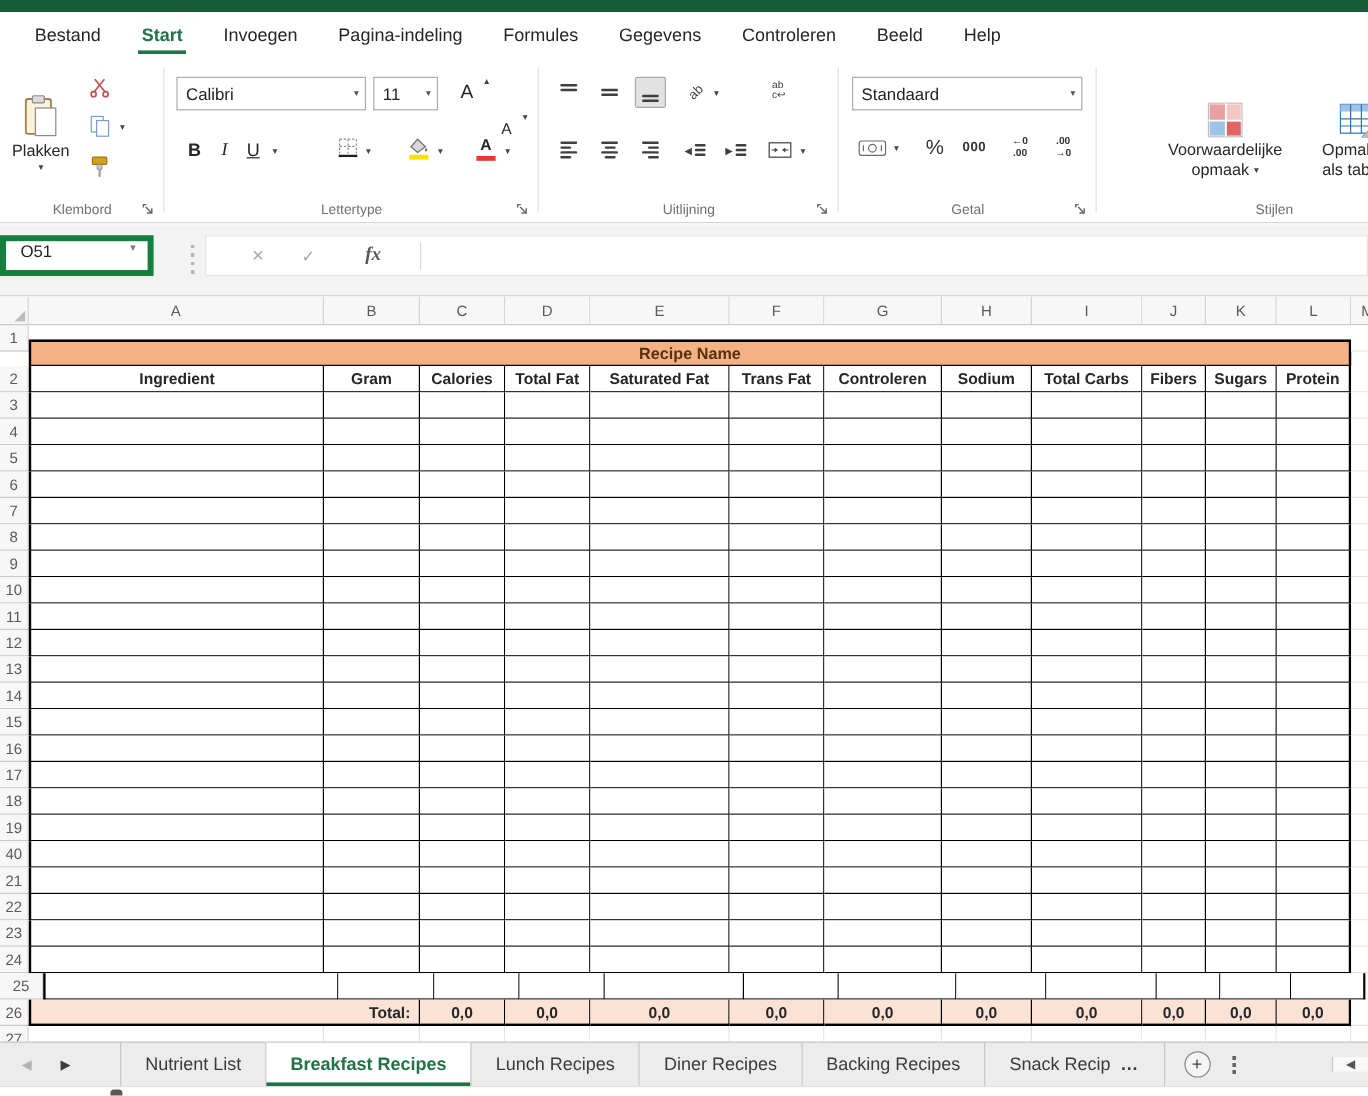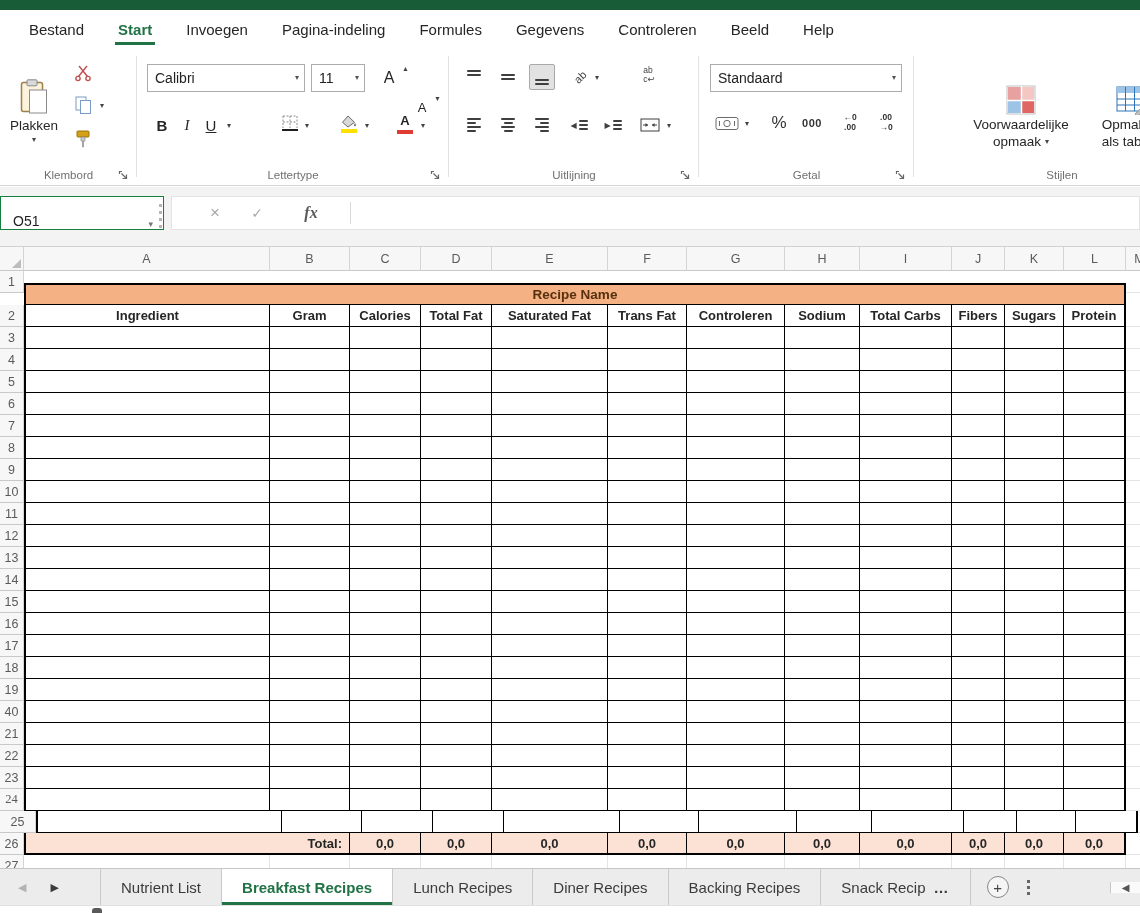--- a/index.html
+++ b/index.html
@@ -33,21 +33,21 @@
   .indent{display:flex;align-items:center;gap:2px;font-size:8px;color:#3F3F3F}
   .decimal{display:flex;flex-direction:column;font-size:8.5px;line-height:1.15;color:#333;align-items:center;font-weight:bold}
   .bigbtn{flex-direction:column;gap:2px;font-size:13.5px}
   .btnline{display:flex;align-items:center;gap:4px}
   .colorbar{margin-top:1px}
   .afont{position:relative;font-size:16px;font-weight:normal}
   .afont .tick{position:absolute;top:1px;right:-6px;font-size:7px;color:#444}
 
   
   .fxbar{position:absolute;top:187px;left:0;right:0;height:59px;background:#F3F3F3}
-  .namebox{position:absolute;left:0;top:9px;width:164px;height:34px;background:#fff;border:1px solid #15803d;display:flex;align-items:flex-end;padding-left:12px;font-size:14px;color:#222}
+  .namebox{position:absolute;left:0;top:9px;width:128px;height:34px;background:#fff;border:5px solid #15803d;display:flex;align-items:flex-start;padding-left:12px;font-size:14px;color:#222}
   .nb-chev{position:absolute;right:10px;font-size:9px;color:#777}
   .dotsep{position:absolute;left:159px;top:17px;height:26px;width:3px;background:repeating-linear-gradient(#B5B5B5 0 3px,transparent 3px 7px)}
   .fxfield{position:absolute;left:171px;top:9px;right:0;height:34px;background:#fff;border:1px solid #E3E3E3;display:flex;align-items:center}
   .fxbtn{width:30px;text-align:center;color:#A8A8A8;cursor:default}
   .fxbtn.cancel{margin-left:28px;font-size:17px}
   .fxbtn.accept{margin-left:12px;font-size:14px}
   .fxbtn.fx{margin-left:24px;color:#595959;font-family:"Liberation Serif",serif;font-style:italic;font-weight:bold;font-size:16px}
   .fxdivider{width:1px;height:22px;background:#D9D9D9;margin-left:24px;margin-right:8px}
   .fxinput{flex:1;height:100%;font-size:13px;display:flex;align-items:center}
 
@@ -762,21 +762,21 @@
       <div class="cell tcell" style="width: 79px;"></div>
       <div class="cell tcell" style="width: 98px;"></div>
       <div class="cell tcell" style="width: 75px;"></div>
       <div class="cell tcell" style="width: 92px;"></div>
       <div class="cell tcell" style="width: 53px;"></div>
       <div class="cell tcell" style="width: 59px;"></div>
       <div class="cell tcell t-right" style="width: 62px;"></div>
       <div class="cell pcell" style="width: 28px;"></div>
     </div>
     <div class="g-row">
-      <div class="cell rowhdr" style="width: 24px; font-family: Liberation Serif, serif;">24</div>
+      <div class="cell rowhdr" style="width: 24px;">24</div>
       <div class="cell tcell t-left" style="width: 246px;"></div>
       <div class="cell tcell" style="width: 80px;"></div>
       <div class="cell tcell" style="width: 71px;"></div>
       <div class="cell tcell" style="width: 71px;"></div>
       <div class="cell tcell" style="width: 116px;"></div>
       <div class="cell tcell" style="width: 79px;"></div>
       <div class="cell tcell" style="width: 98px;"></div>
       <div class="cell tcell" style="width: 75px;"></div>
       <div class="cell tcell" style="width: 92px;"></div>
       <div class="cell tcell" style="width: 53px;"></div>

